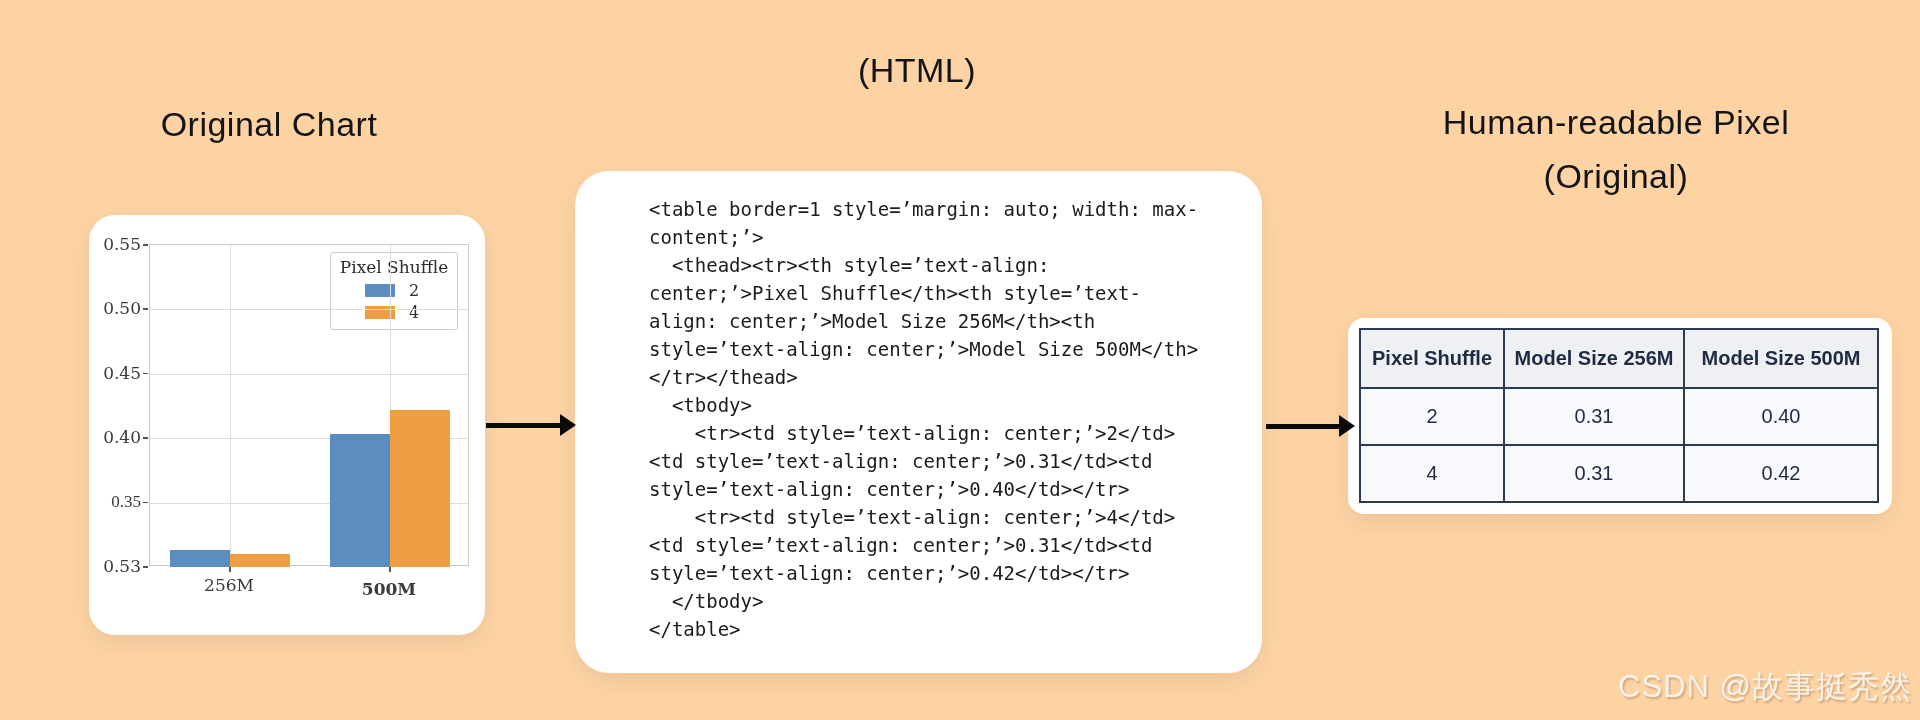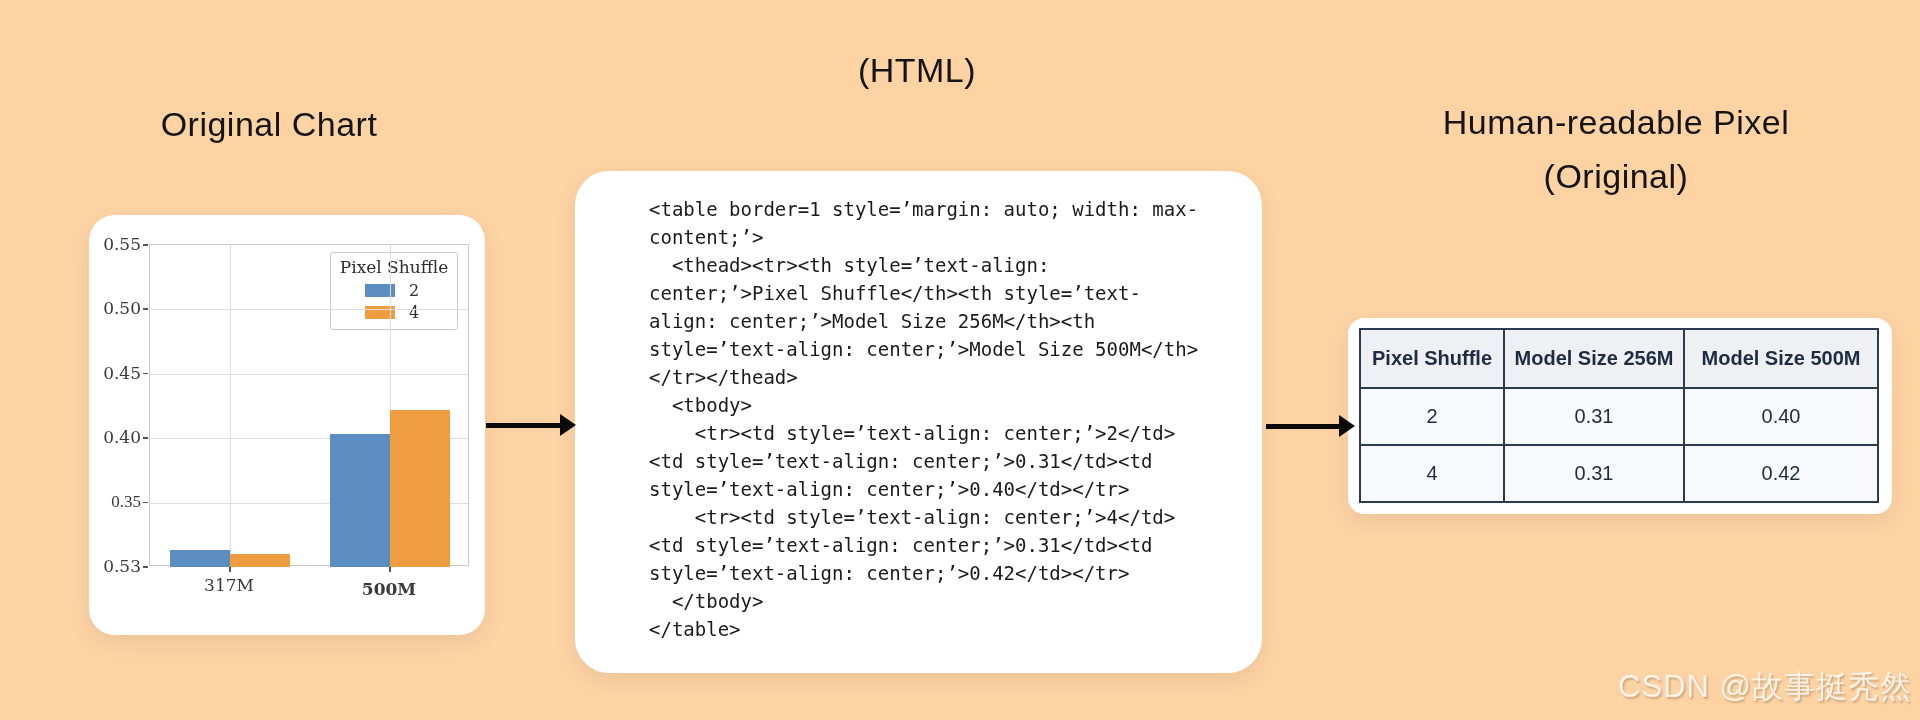--- a/index.html
+++ b/index.html
@@ -160,21 +160,21 @@
     <div class="tick-mark-y" style="left: 54px; top: 286.6px;"></div>
     <div class="ytick-label" style="left: 6px; top: 212.2px;">0.40</div>
     <div class="tick-mark-y" style="left: 54px; top: 222.2px;"></div>
     <div class="ytick-label" style="left: 6px; top: 147.8px;">0.45</div>
     <div class="tick-mark-y" style="left: 54px; top: 157.8px;"></div>
     <div class="ytick-label" style="left: 6px; top: 83.4px;">0.50</div>
     <div class="tick-mark-y" style="left: 54px; top: 93.4px;"></div>
     <div class="ytick-label" style="left: 6px; top: 19px;">0.55</div>
     <div class="tick-mark-y" style="left: 54px; top: 29px;"></div>
     <div class="tick-mark-x" style="left: 140px; top: 352px;"></div>
-    <div class="xtick-label" style="left: 100px; top: 360px;">317M</div>
+    <div class="xtick-label" style="left: 100px; top: 360px;">256M</div>
     <div class="tick-mark-x" style="left: 300px; top: 352px;"></div>
     <div class="xtick-label" style="left: 260px; top: 364px; font-weight: bold;">500M</div>
   </div>
 
 <div id="title-html" class="panel-title">
   <div>(HTML)</div>
 </div>
 
 <div id="code-card" class="card">
   <pre id="html-code">&lt;table border=1 style=’margin: auto; width: max-

